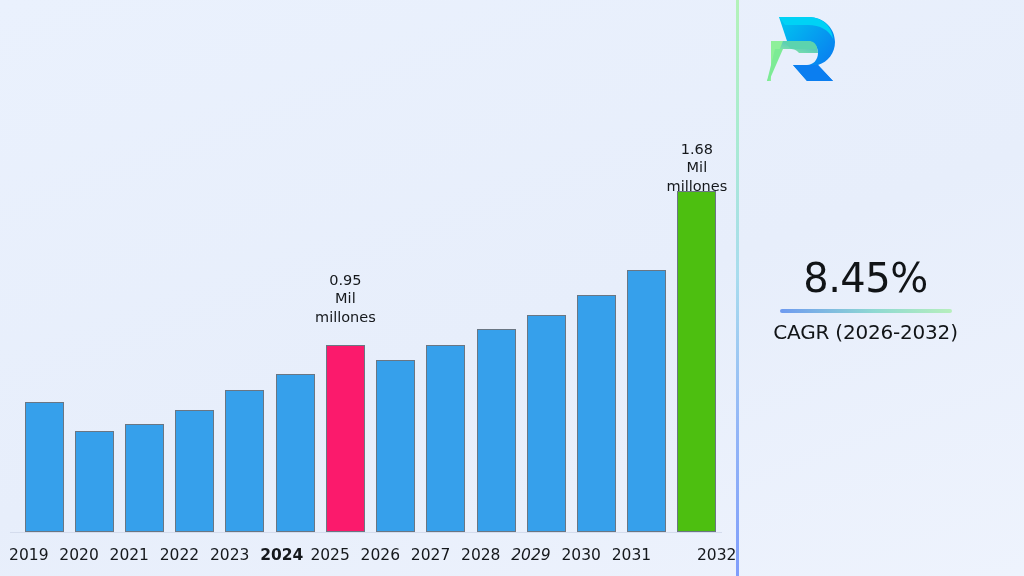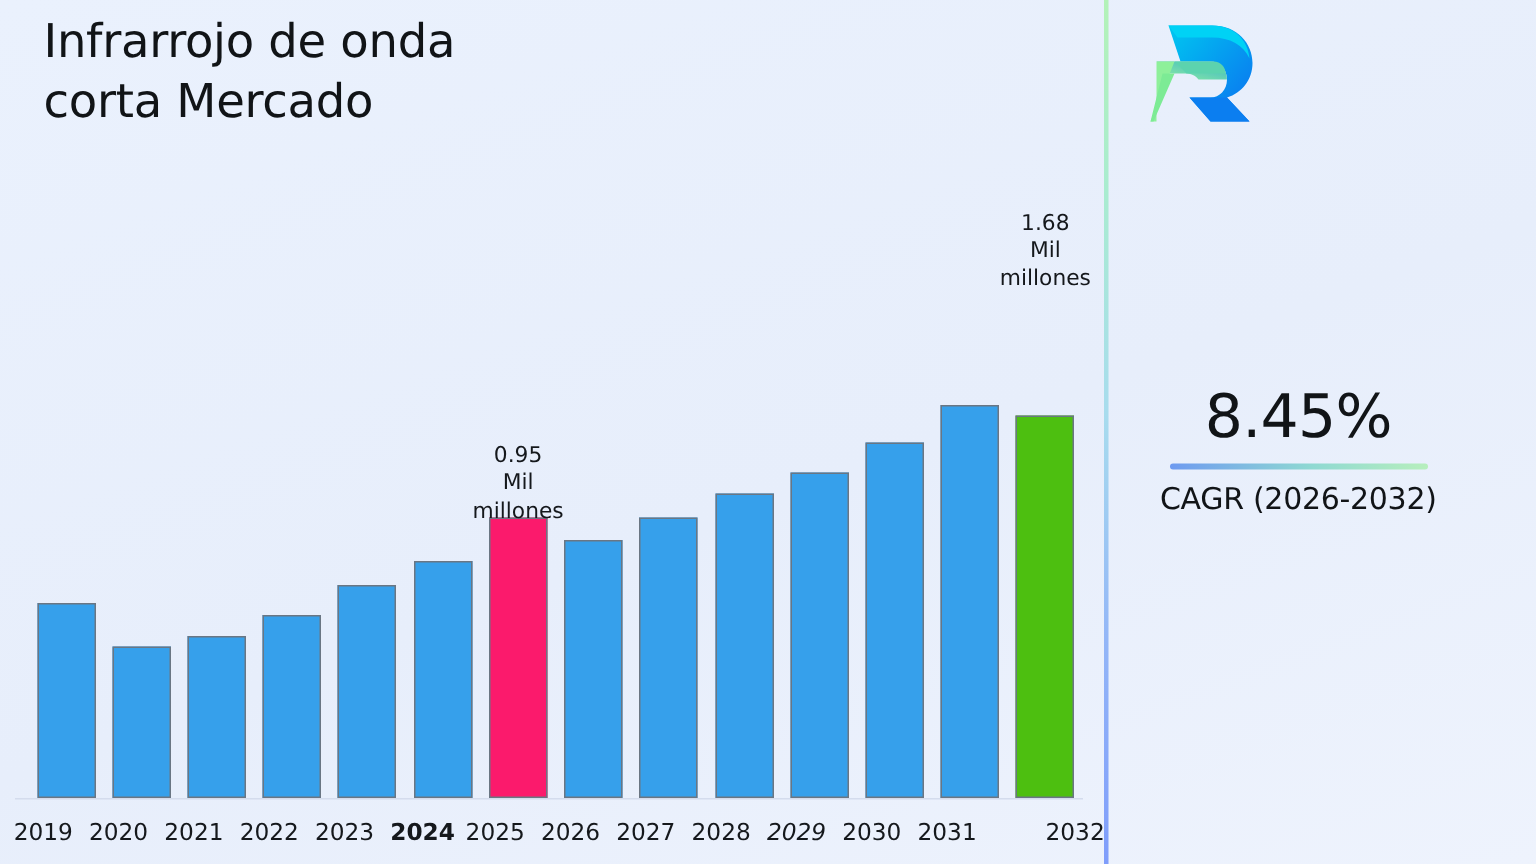--- a/index.html
+++ b/index.html
@@ -144,22 +144,20 @@
     color: #111417;
     letter-spacing: -0.2px;
   }
 </style>
 </head>
 <body>
 
 <div id="root">
 
   <div id="left-panel">
-    <div id="chart-title">Infrarrojo de onda
-corta Mercado</div>
     <div id="plot">
         <div class="bar-slot" style="left: 24.6071px; width: 39px; height: 130px;">
           <div class="bar blue" style="height: 100%;"></div>
         </div>
         <div class="tick-label" style="left: 44.1071px;">2019</div>
         <div class="bar-slot" style="left: 74.8214px; width: 39px; height: 101px;">
           <div class="bar blue" style="height: 100%;"></div>
         </div>
         <div class="tick-label" style="left: 94.3214px;">2020</div>
         <div class="bar-slot" style="left: 125.036px; width: 39px; height: 108px;">
@@ -173,21 +171,21 @@
         <div class="bar-slot" style="left: 225.464px; width: 39px; height: 142px;">
           <div class="bar blue" style="height: 100%;"></div>
         </div>
         <div class="tick-label" style="left: 244.964px;">2023</div>
         <div class="bar-slot" style="left: 275.679px; width: 39px; height: 158px;">
           <div class="bar blue" style="height: 100%;"></div>
         </div>
         <div class="tick-label" style="left: 295.179px; font-weight: bold;">2024</div>
         <div class="bar-slot" style="left: 325.893px; width: 39px; height: 187px;">
           <div class="bar pink" style="height: 100%;"></div>
-          <div class="bar-label" style="bottom: 182px;">0.95
+          <div class="bar-label" style="bottom: 206px;">0.95
 Mil
 millones</div>
         </div>
         <div class="tick-label" style="left: 345.393px;">2025</div>
         <div class="bar-slot" style="left: 376.107px; width: 39px; height: 172px;">
           <div class="bar blue" style="height: 100%;"></div>
         </div>
         <div class="tick-label" style="left: 395.607px;">2026</div>
         <div class="bar-slot" style="left: 426.321px; width: 39px; height: 187px;">
           <div class="bar blue" style="height: 100%;"></div>
@@ -202,21 +200,21 @@
         </div>
         <div class="tick-label" style="left: 546.25px; font-style: italic;">2029</div>
         <div class="bar-slot" style="left: 576.964px; width: 39px; height: 237px;">
           <div class="bar blue" style="height: 100%;"></div>
         </div>
         <div class="tick-label" style="left: 596.464px;">2030</div>
         <div class="bar-slot" style="left: 627.179px; width: 39px; height: 262px;">
           <div class="bar blue" style="height: 100%;"></div>
         </div>
         <div class="tick-label" style="left: 646.679px;">2031</div>
-        <div class="bar-slot" style="left: 677.393px; width: 39px; height: 255px;">
+        <div class="bar-slot" style="left: 677.393px; width: 39px; height: 341px;">
           <div class="bar green" style="height: 100%;"></div>
           <div class="bar-label" style="bottom: 337px;">1.68
 Mil
 millones</div>
         </div>
         <div class="tick-label" style="left: 732px;">2032</div>
       </div>
     <div id="axis-line"></div>
   </div>
 

